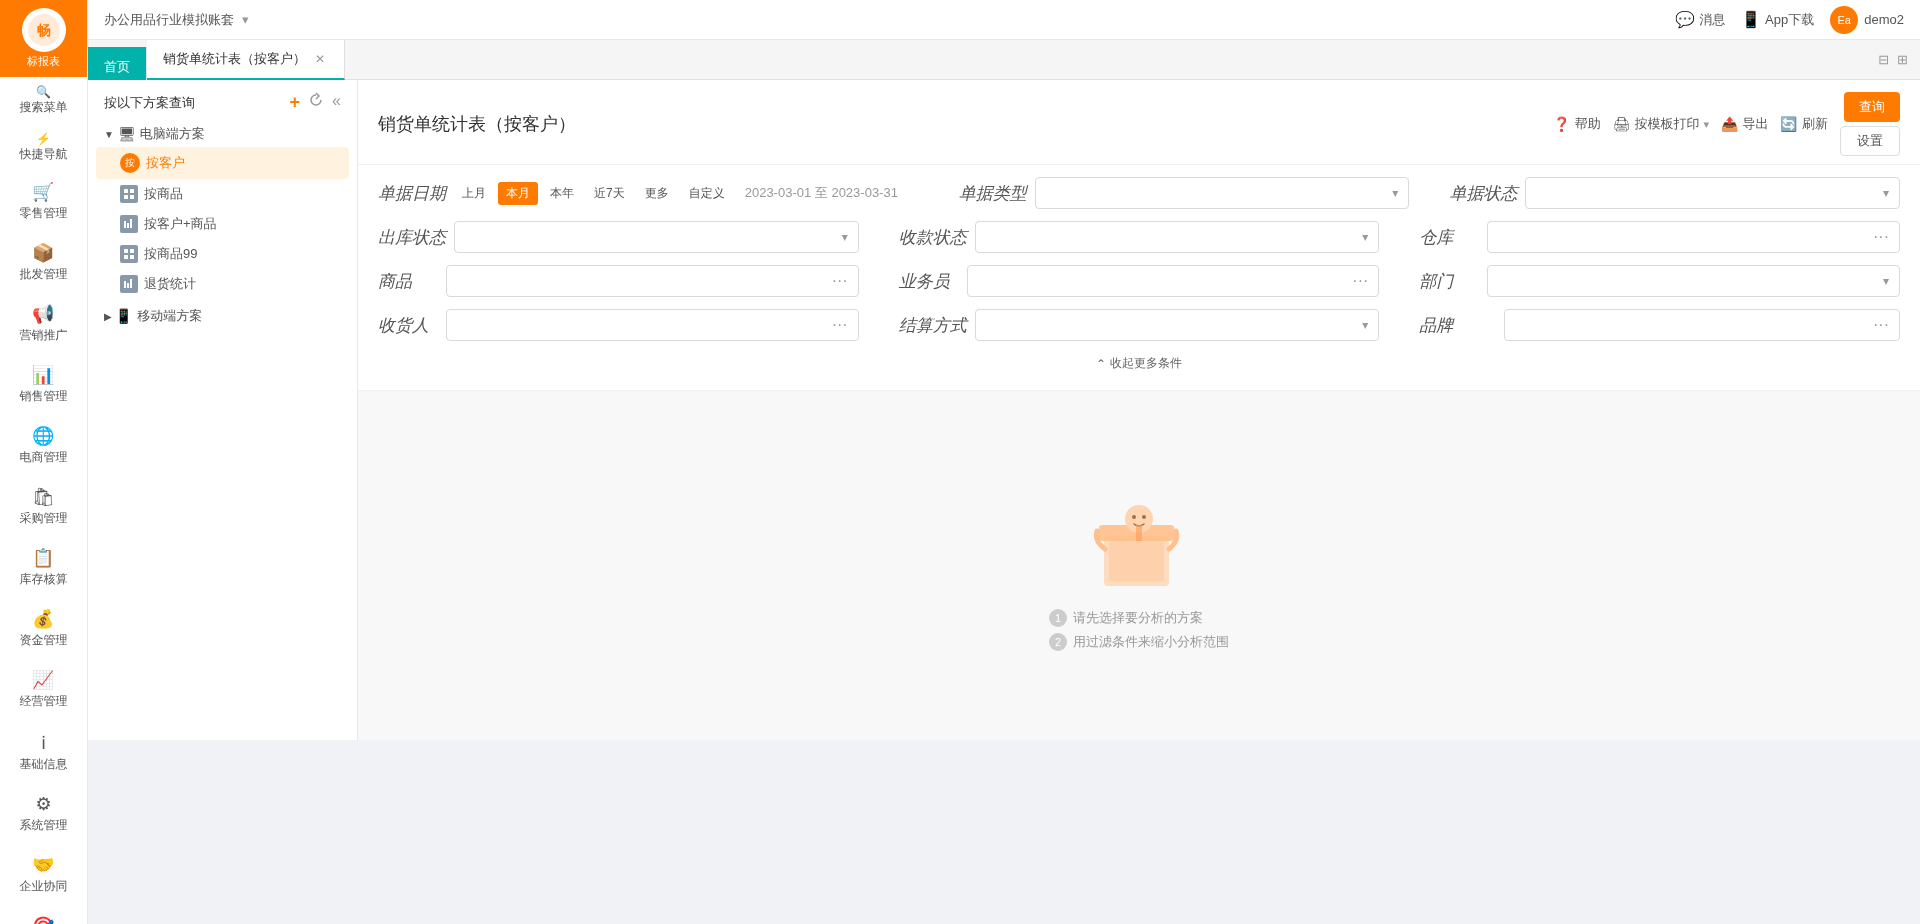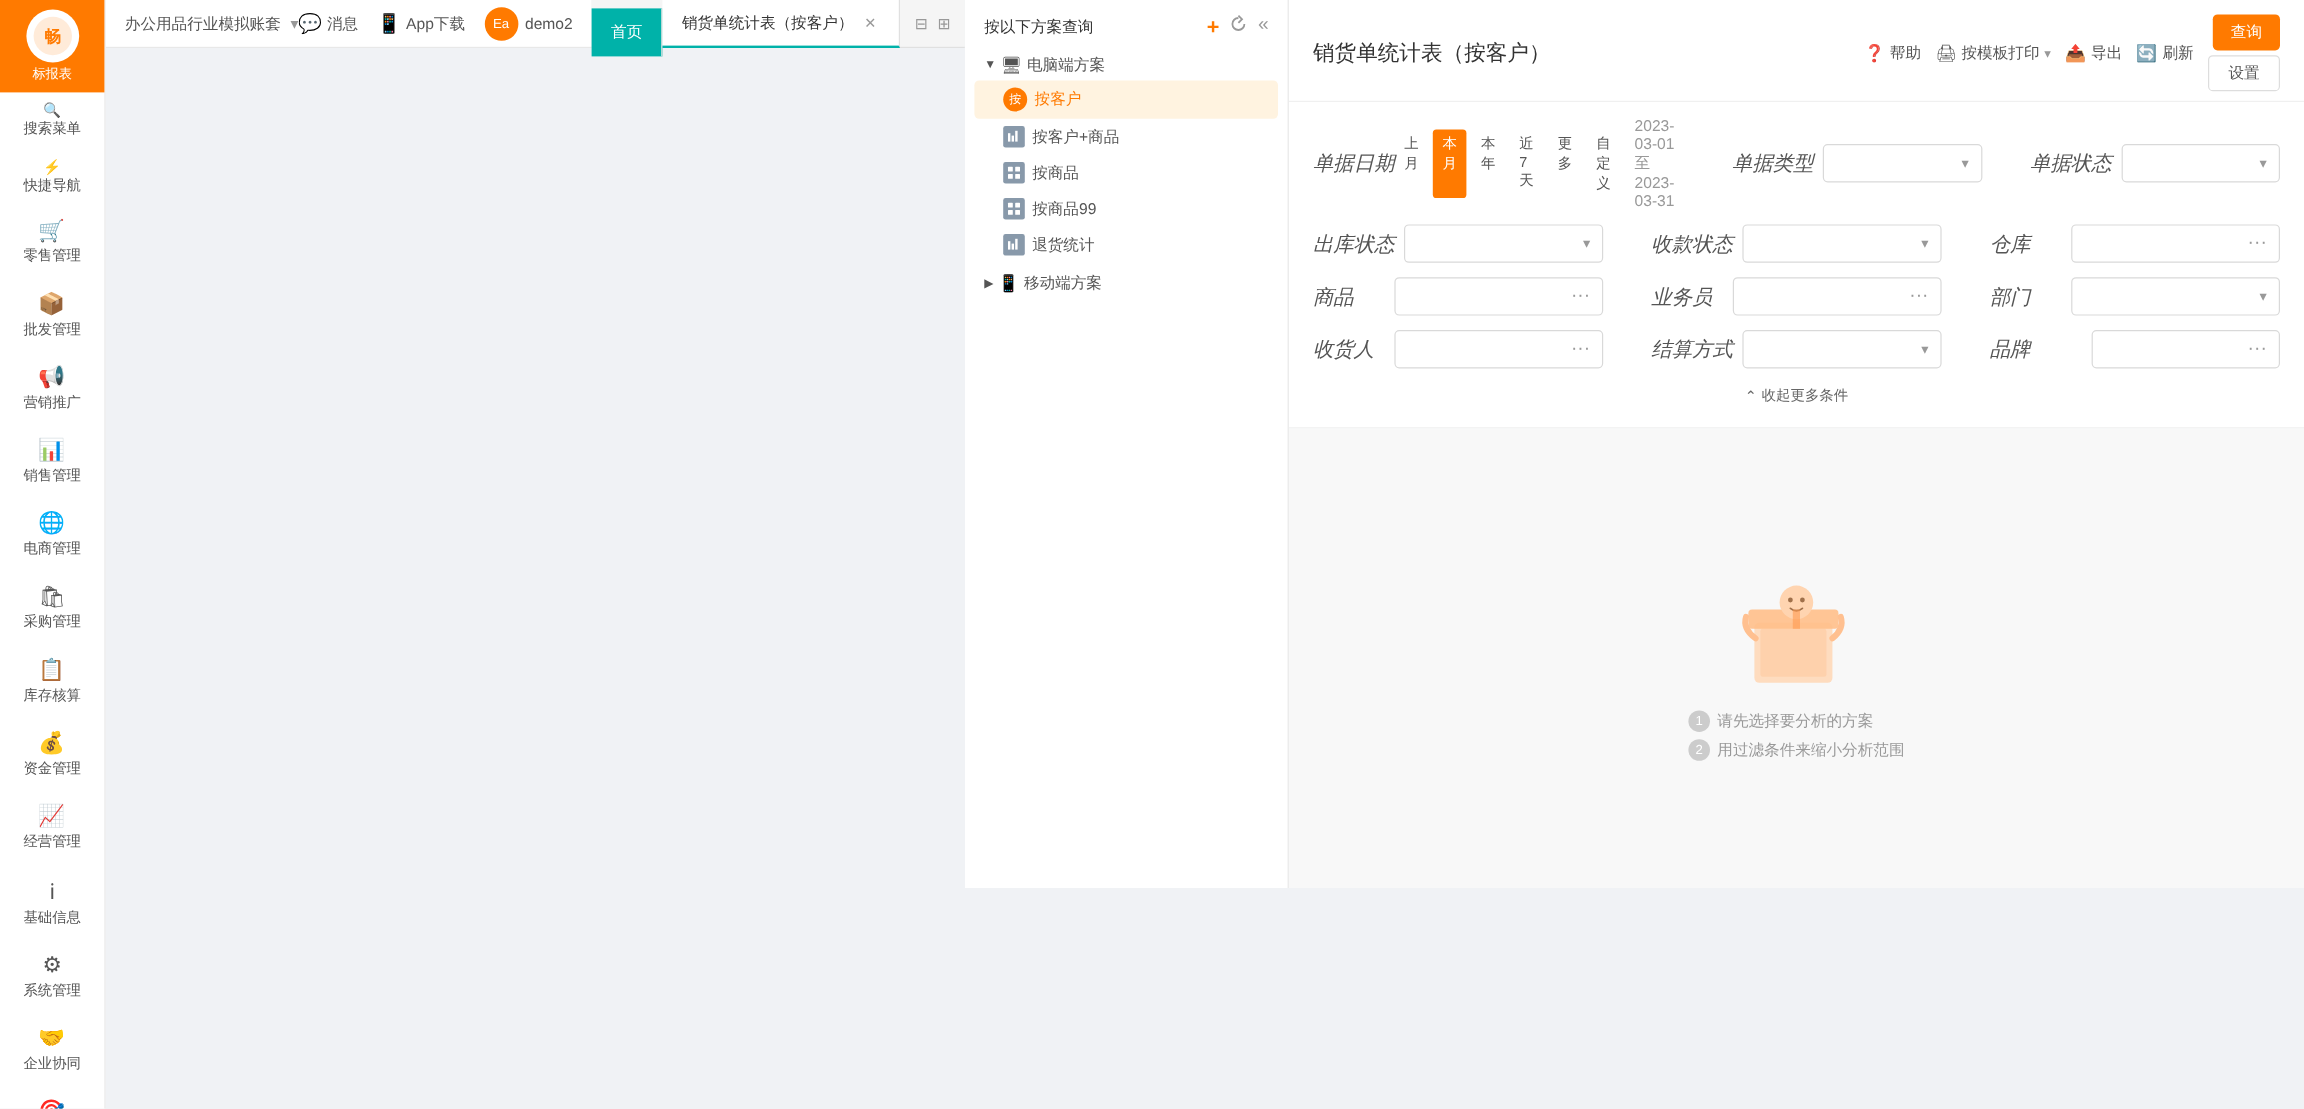--- a/index.html
+++ b/index.html
@@ -9,21 +9,21 @@
     .sidebar { width: 88px; background: #fff; display: flex; flex-direction: column; align-items: center; height: 924px; border-right: 1px solid #e8e8e8; flex-shrink: 0; }
     .logo-area { width: 100%; background: #ff7a00; padding: 8px 4px; display: flex; flex-direction: column; align-items: center; cursor: pointer; }
     .logo-icon { width: 44px; height: 44px; background: #fff; border-radius: 50%; display: flex; align-items: center; justify-content: center; overflow: hidden; }
     .logo-icon svg { width: 36px; height: 36px; }
     .logo-text { color: #fff; font-size: 11px; margin-top: 2px; }
     .nav-item { width: 100%; padding: 10px 4px; display: flex; flex-direction: column; align-items: center; cursor: pointer; color: #555; font-size: 12px; border-bottom: none; }
     .nav-item .nav-icon { font-size: 18px; margin-bottom: 2px; }
     .search-nav { width: 100%; padding: 8px 4px; display: flex; flex-direction: column; align-items: center; cursor: pointer; color: #555; font-size: 12px; }
 
     
-    .main-area { flex: 1; display: flex; height: 740px; overflow: hidden; }
+    .main-area { flex: 1; display: flex; flex-direction: column; height: 740px; overflow: hidden; }
     .top-header { height: 40px; background: #fff; display: flex; align-items: center; justify-content: space-between; padding: 0 16px; border-bottom: 1px solid #e8e8e8; flex-shrink: 0; }
     .header-left { display: flex; align-items: center; gap: 8px; color: #555; font-size: 13px; }
     .header-right { display: flex; align-items: center; gap: 16px; }
     .header-btn { display: flex; align-items: center; gap: 4px; cursor: pointer; color: #555; font-size: 13px; }
     .avatar { width: 28px; height: 28px; border-radius: 50%; background: #ff7a00; display: flex; align-items: center; justify-content: center; color: #fff; font-size: 12px; overflow: hidden; }
 
     
     .tab-bar { height: 40px; background: #f5f5f5; display: flex; align-items: center; border-bottom: 1px solid #e0e0e0; flex-shrink: 0; }
     .tab-item { height: 40px; padding: 0 16px; display: flex; align-items: center; gap: 6px; cursor: pointer; font-size: 13px; color: #555; border-right: 1px solid #e0e0e0; }
     .tab-item.active { background: #fff; color: #333; font-weight: 500; border-bottom: 2px solid #00b2a9; }
@@ -225,38 +225,38 @@
         <div class="scheme-item active">
           <div class="scheme-icon">
             <span style="font-size:10px;">按</span>
           </div>
           <span>按客户</span>
         </div>
 
         <div class="scheme-item">
           <div class="scheme-icon-small" style="background:#8899aa;">
             <svg width="12" height="12" viewBox="0 0 12 12">
-                <rect x="1" y="3" width="2" height="7" fill="#fff"></rect>
-                <rect x="4" y="5" width="2" height="5" fill="#fff"></rect>
-                <rect x="7" y="1" width="2" height="9" fill="#fff"></rect>
-              </svg>
-          </div>
-          <span>按客户+商品</span>
-        </div>
-
-        <div class="scheme-item">
-          <div class="scheme-icon-small" style="background:#8899aa;">
-            <svg width="12" height="12" viewBox="0 0 12 12">
                 <rect x="1" y="1" width="4" height="4" fill="#fff" rx="0.5"></rect>
                 <rect x="7" y="1" width="4" height="4" fill="#fff" rx="0.5"></rect>
                 <rect x="1" y="7" width="4" height="4" fill="#fff" rx="0.5"></rect>
                 <rect x="7" y="7" width="4" height="4" fill="#fff" rx="0.5"></rect>
               </svg>
           </div>
           <span>按商品</span>
+        </div>
+
+        <div class="scheme-item">
+          <div class="scheme-icon-small" style="background:#8899aa;">
+            <svg width="12" height="12" viewBox="0 0 12 12">
+                <rect x="1" y="3" width="2" height="7" fill="#fff"></rect>
+                <rect x="4" y="5" width="2" height="5" fill="#fff"></rect>
+                <rect x="7" y="1" width="2" height="9" fill="#fff"></rect>
+              </svg>
+          </div>
+          <span>按客户+商品</span>
         </div>
 
         <div class="scheme-item">
           <div class="scheme-icon-small" style="background:#8899aa;">
             <svg width="12" height="12" viewBox="0 0 12 12">
                 <rect x="1" y="1" width="4" height="4" fill="#fff" rx="0.5"></rect>
                 <rect x="7" y="1" width="4" height="4" fill="#fff" rx="0.5"></rect>
                 <rect x="1" y="7" width="4" height="4" fill="#fff" rx="0.5"></rect>
                 <rect x="7" y="7" width="4" height="4" fill="#fff" rx="0.5"></rect>
               </svg>

